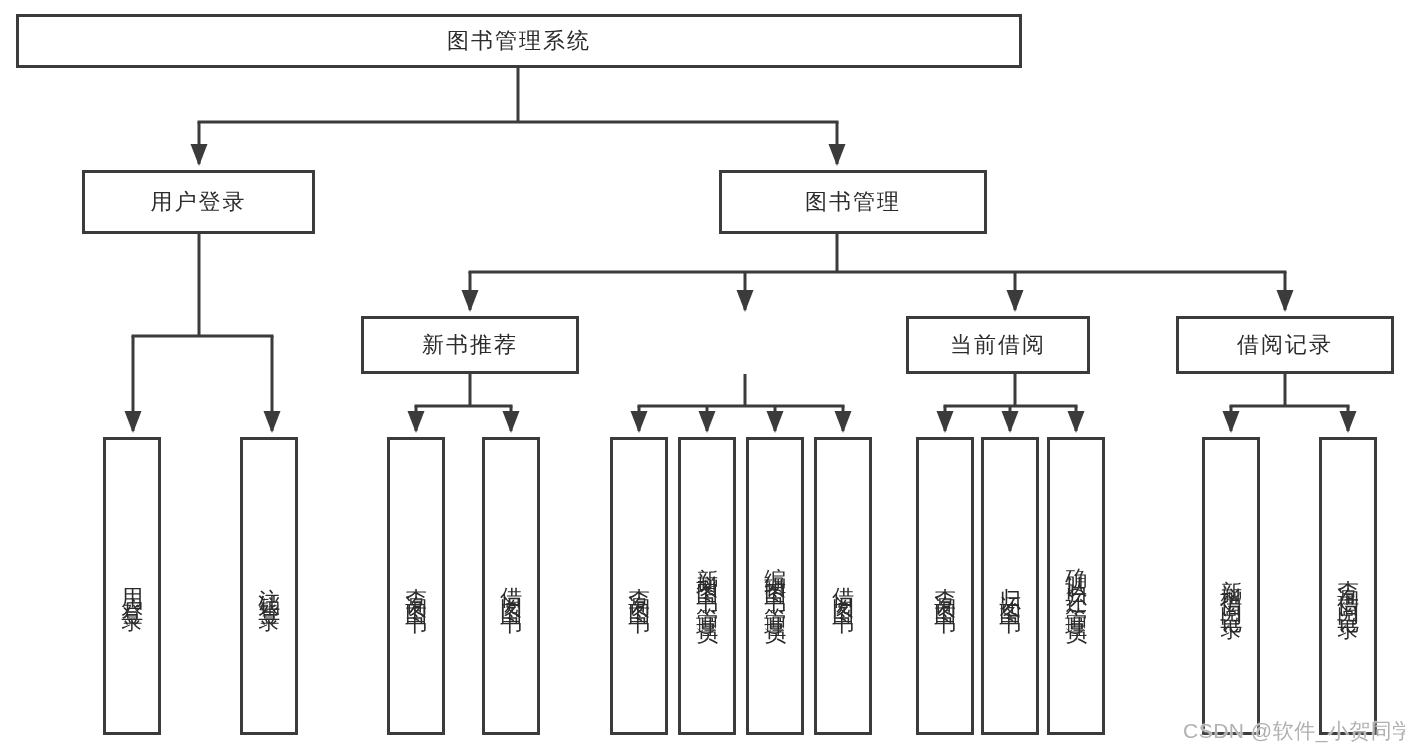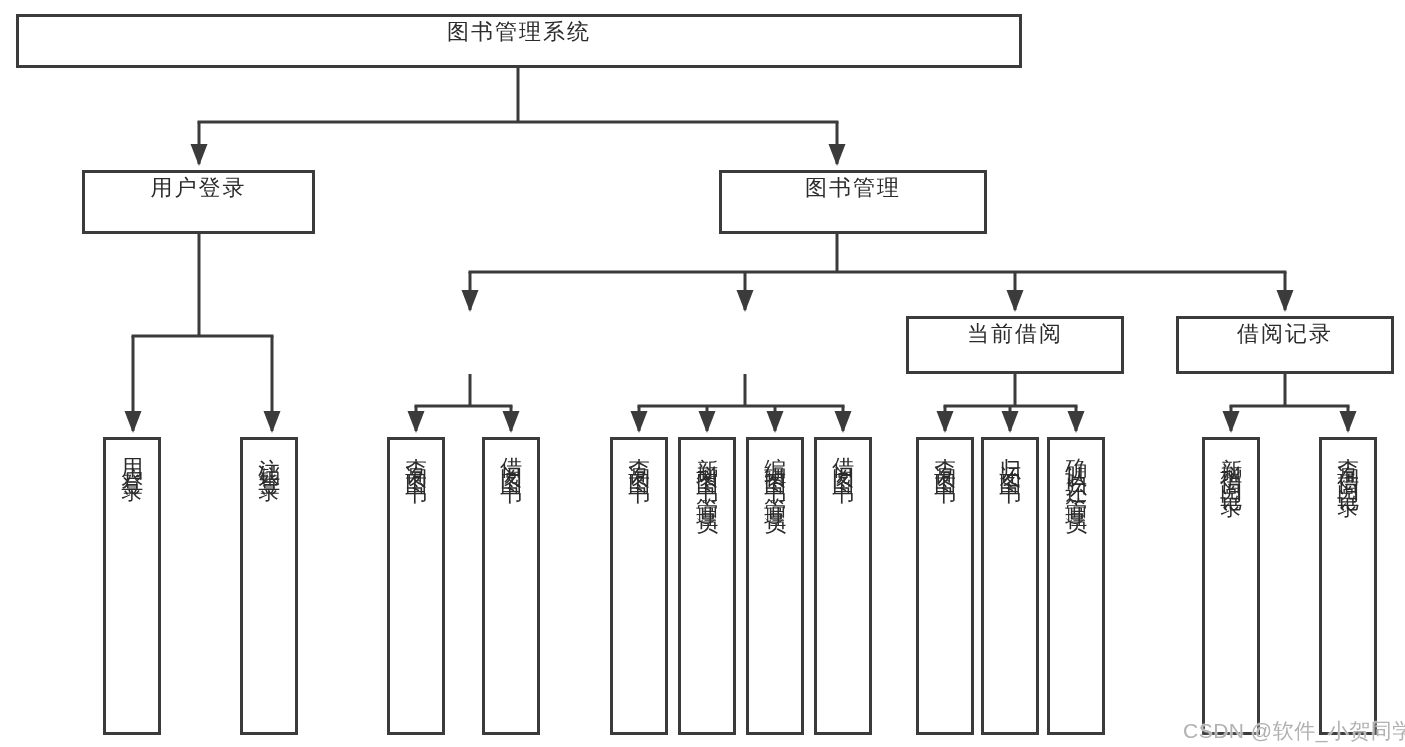--- a/index.html
+++ b/index.html
@@ -10,21 +10,21 @@
     font-family:"Liberation Sans","DejaVu Sans",sans-serif;
     color:#2b2b2b;
     overflow:hidden;
   }
   .connectors{position:absolute;left:0;top:0;width:1405px;height:747px;}
   .box{
     position:absolute;
     box-sizing:border-box;
     background:#ffffff;
     border:3px solid #3b3b3b;
-    display:flex;align-items:flex-start;justify-content:center;
+    display:flex;align-items:center;justify-content:center;
   }
   .h-box span{
     font-size:22px;
     letter-spacing:2px;
     color:#2b2b2b;
     white-space:nowrap;
   }
   .v-box span{
     display:inline-block;
     writing-mode:vertical-rl;
@@ -105,21 +105,24 @@
     <span>图书管理系统</span>
   </div>
 
   <div class="box h-box" style="left:82px;top:170px;width:233px;height:64px">
     <span>用户登录</span>
   </div>
   <div class="box h-box" style="left:719px;top:170px;width:268px;height:64px">
     <span>图书管理</span>
   </div>
 
-  <div class="box h-box" style="left:906px;top:316px;width:218px;height:58px">
+  <div class="box h-box" style="left:361px;top:316px;width:218px;height:58px">
+    <span>新书推荐</span>
+  </div>
+  <div class="box h-box" style="left:906px;top:316px;width:184px;height:58px">
     <span>当前借阅</span>
   </div>
   <div class="box h-box" style="left:1176px;top:316px;width:218px;height:58px">
     <span>借阅记录</span>
   </div>
 
   <div class="box v-box" style="left:103px;top:437px;width:58px;height:298px">
     <span>用户登录</span>
   </div>
   <div class="box v-box" style="left:240px;top:437px;width:58px;height:298px">

